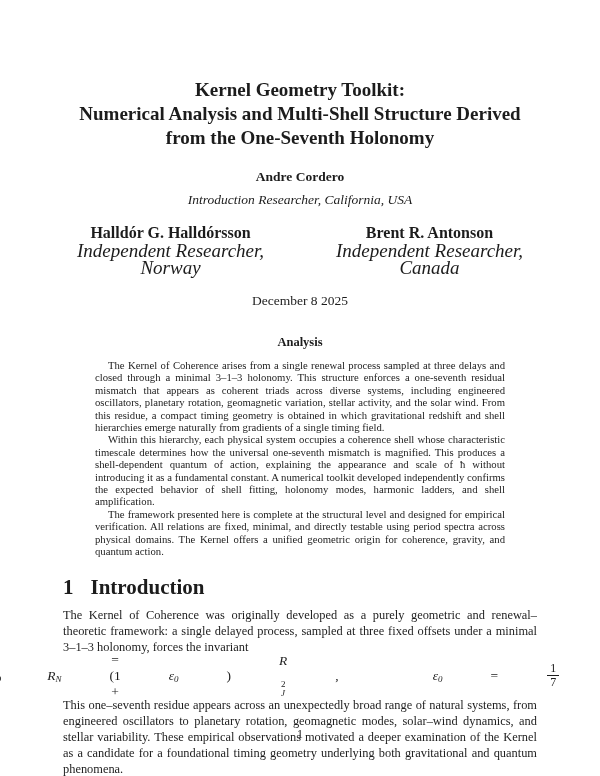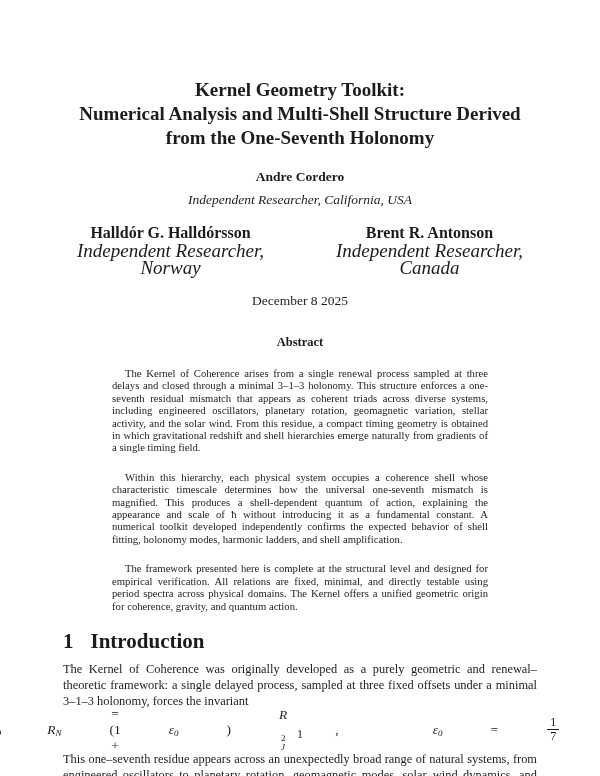--- a/index.html
+++ b/index.html
@@ -51,21 +51,21 @@
     width: 410px;
     margin: 26px auto 0 auto;
   }
   .abstract-heading {
     text-align: center;
     font-size: 12.5px;
     font-weight: bold;
     margin: 0 0 9px 0;
   }
   .abstract p {
-    margin: 17px;
+    margin: 0;
     font-size: 10.7px;
     line-height: 12.4px;
     text-align: justify;
     text-indent: 13px;
   }
   .section-heading {
     margin: 17px 63px 0 63px;
     font-size: 21px;
     font-weight: bold;
   }
@@ -130,37 +130,37 @@
 
 <div class="page">
 
   <div class="title">
     <div>Kernel Geometry Toolkit:</div>
     <div>Numerical Analysis and Multi-Shell Structure Derived</div>
     <div>from the One-Seventh Holonomy</div>
   </div>
 
   <div class="author-primary-name">Andre Cordero</div>
-  <div class="author-primary-affil">Independent Researcher, California, USA</div>
+  <div class="author-primary-affil">Introduction Researcher, California, USA</div>
 
   <div class="authors-row">
     <div class="author-col">
       <div class="author-name">Halldór G. Halldórsson</div>
       <div class="author-affil">Independent Researcher, Norway</div>
     </div>
     <div class="author-col">
       <div class="author-name">Brent R. Antonson</div>
       <div class="author-affil">Independent Researcher, Canada</div>
     </div>
   </div>
 
   <div class="date">December 8 2025</div>
 
   <div class="abstract">
-    <div class="abstract-heading">Abstract</div>
+    <div class="abstract-heading">Analysis</div>
     <p>The Kernel of Coherence arises from a single renewal process sampled at three delays and closed through a minimal 3–1–3 holonomy. This structure enforces a one-seventh residual mismatch that appears as coherent triads across diverse systems, including engineered oscillators, planetary rotation, geomagnetic variation, stellar activity, and the solar wind. From this residue, a compact timing geometry is obtained in which gravitational redshift and shell hierarchies emerge naturally from gradients of a single timing field.</p>
     <p>Within this hierarchy, each physical system occupies a coherence shell whose characteristic timescale determines how the universal one-seventh mismatch is magnified. This produces a shell-dependent quantum of action, explaining the appearance and scale of ħ without introducing it as a fundamental constant. A numerical toolkit developed independently confirms the expected behavior of shell fitting, holonomy modes, harmonic ladders, and shell amplification.</p>
     <p>The framework presented here is complete at the structural level and designed for empirical verification. All relations are fixed, minimal, and directly testable using period spectra across physical domains. The Kernel offers a unified geometric origin for coherence, gravity, and quantum action.</p>
   </div>
 
   <div class="section-heading">
     <span class="section-number">1</span><span>Introduction</span>
   </div>
 
   <p class="body-par">The Kernel of Coherence was originally developed as a purely geometric and renewal–theoretic framework: a single delayed process, sampled at three fixed offsets under a minimal 3–1–3 holonomy, forces the invariant</p>

